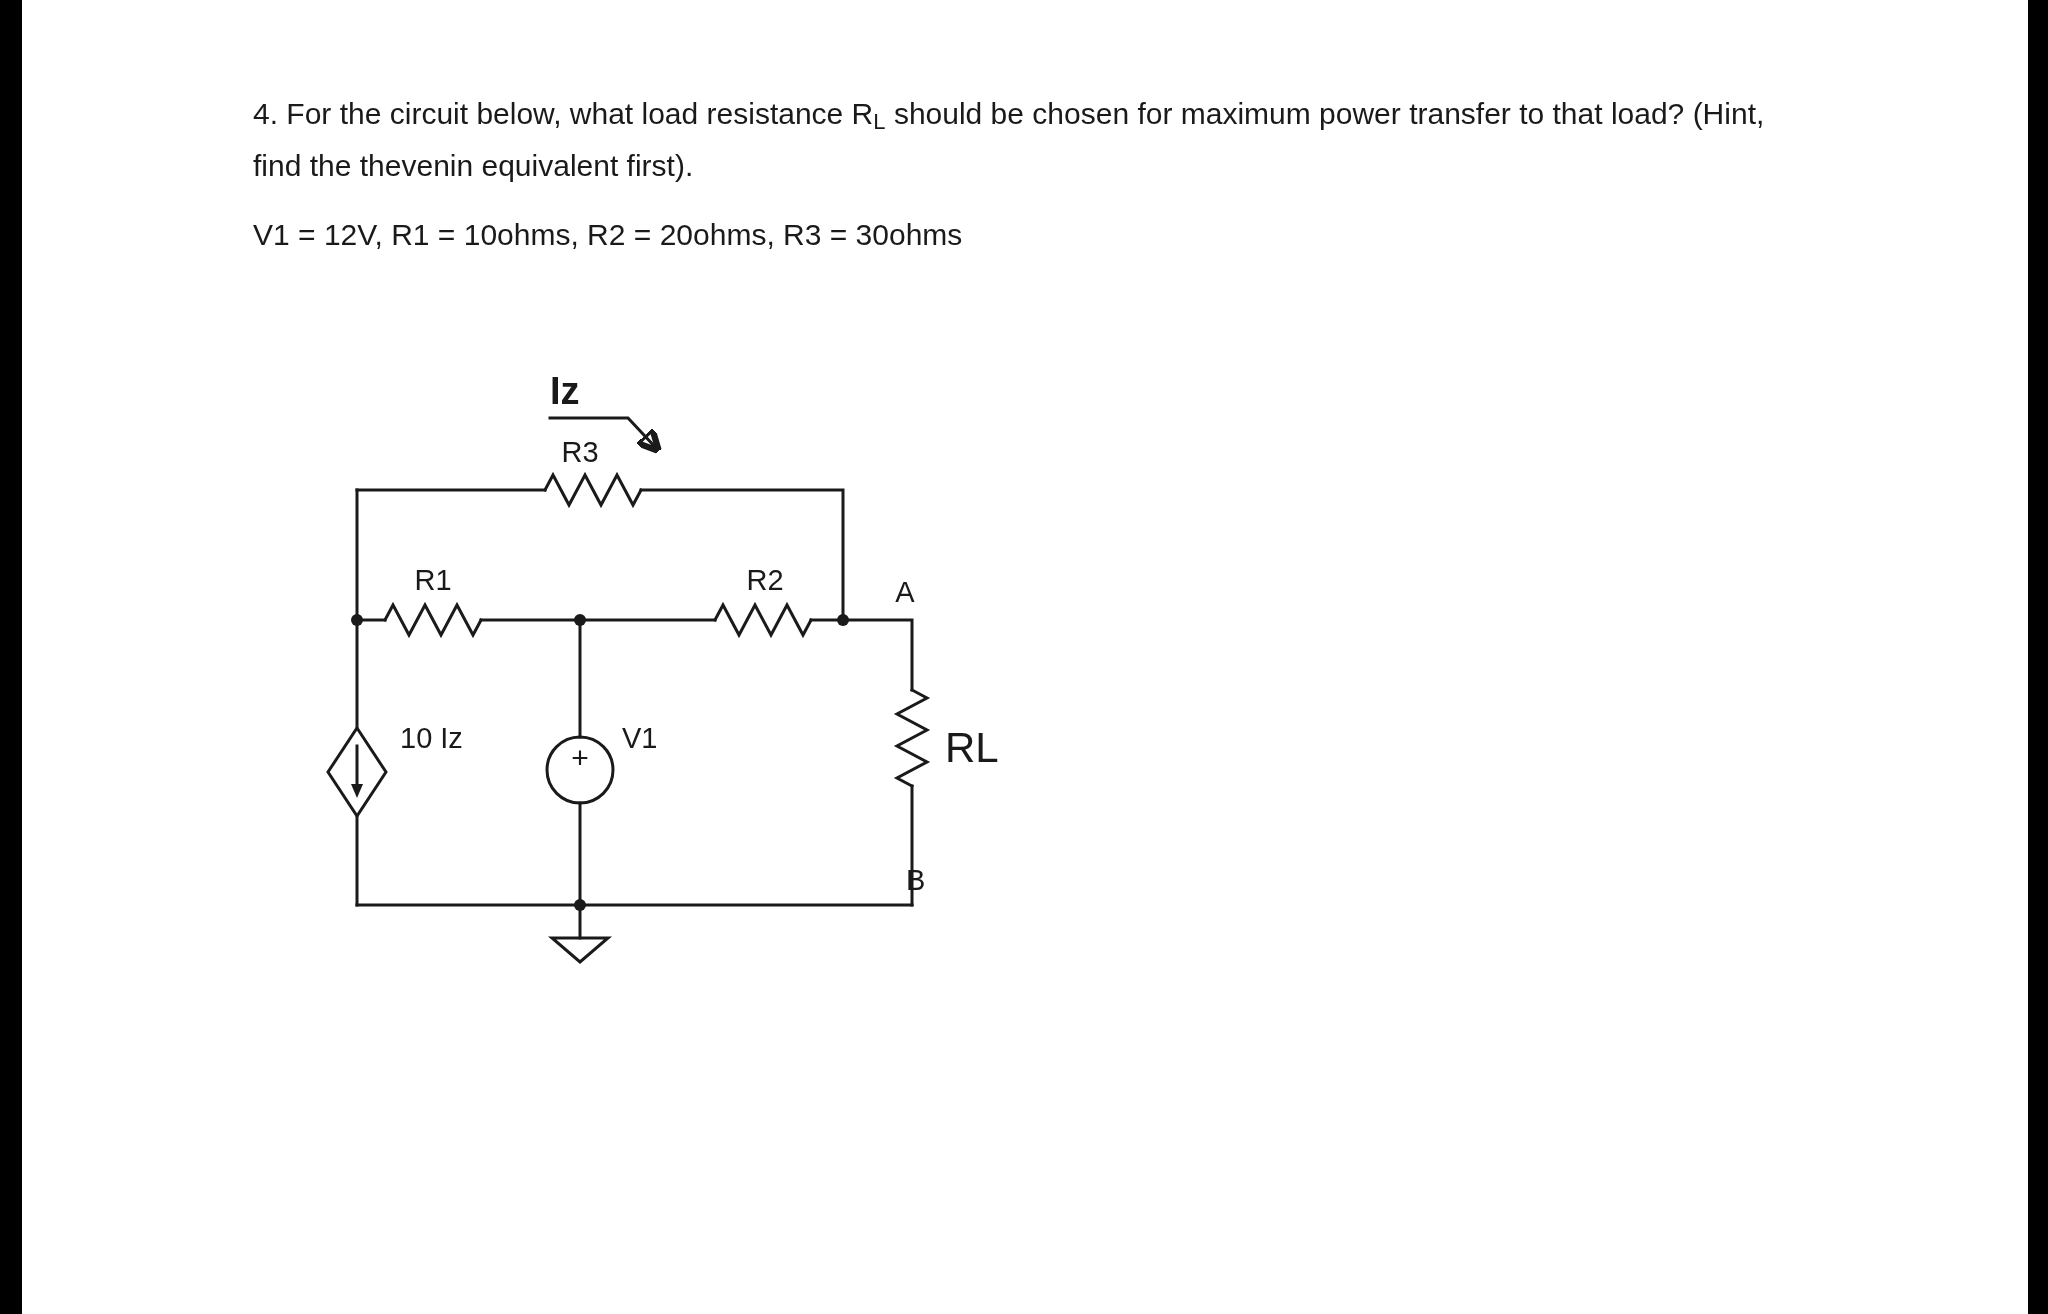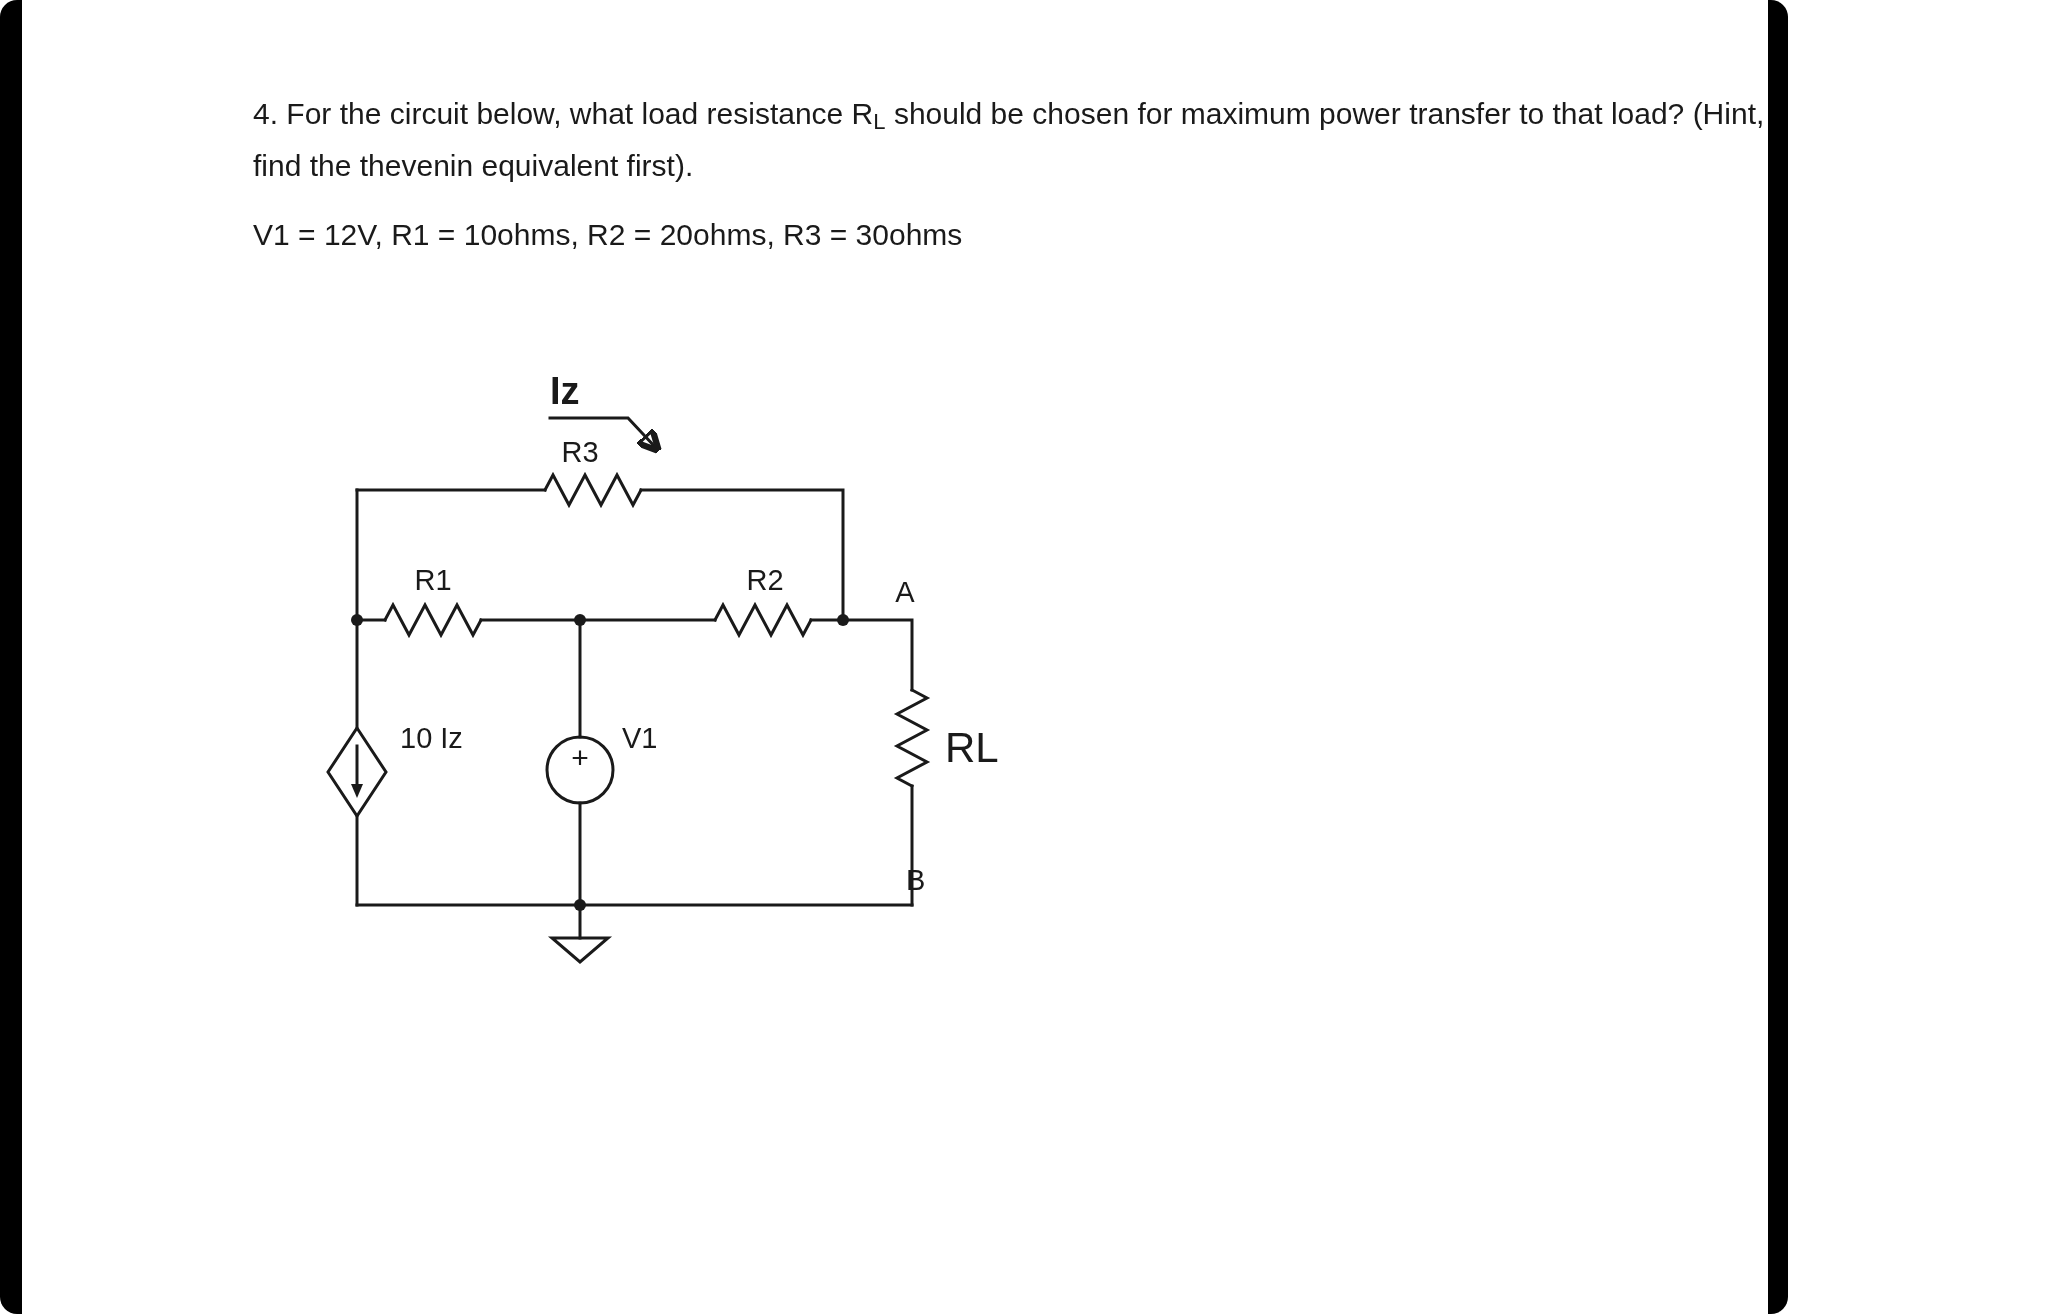--- a/index.html
+++ b/index.html
@@ -1,23 +1,22 @@
 <!DOCTYPE html>
 <html><head>
 <meta charset="utf-8">
 <style>
   html,body{margin:0;padding:0;background:#ffffff;}
   .frame{
     position:relative;
-    width:1788px;height:1314px;
+    width:2048px;height:1314px;
     background:#ffffff;
     overflow:hidden;
     font-family:"Liberation Sans", sans-serif;
     color:#1a1a1a;
-    border-radius:17px;
   }
   .edge-bar{
     position:absolute;top:0;bottom:0;background:#000000;
   }
   .edge-bar.left{left:0;width:22px;}
   .edge-bar.right{right:0;width:20px;}
   .question{
     position:absolute;left:253px;top:88px;width:1565px;
     font-size:30px;line-height:52px;color:#1a1a1a;
     margin:0;

